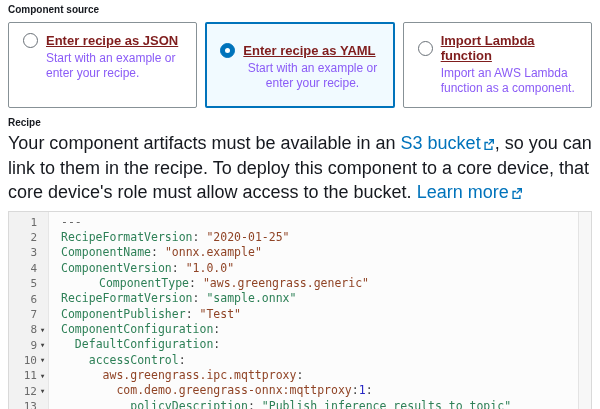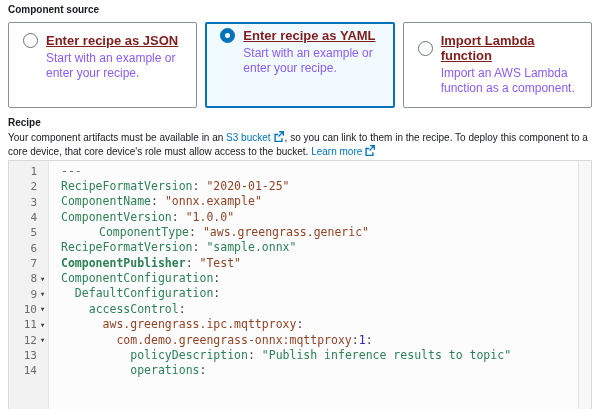--- a/index.html
+++ b/index.html
@@ -6,32 +6,32 @@
   html,body { width:600px; height:409px; background:#fff; overflow:hidden;
     font-family:"Liberation Sans", sans-serif; color:#16191f; }
   .page { padding:4px 8px 0 8px; }
 
   .section-label { font-size:10px; font-weight:700; color:#16191f; margin-bottom:7px; }
 
   
   .cards { display:flex; gap:8px; margin-bottom:9px; }
   .card { flex:1; border:1px solid #879196; border-radius:2px; background:#fff;
     padding:10px 12px 10px 14px; min-height:72px; cursor:pointer; }
-  .card.selected { border:2px solid #0073bb; background:#f1faff; padding:4px 11px 9px 13px; }
+  .card.selected { border:2px solid #0073bb; background:#f1faff; padding:19px 11px 9px 13px;text-align:center; }
   .card-head { display:flex; align-items:center; gap:8px; }
   .radio { width:15px; height:15px; border-radius:50%; border:1px solid #697077;
     background:#fff; position:relative; flex:0 0 15px; }
   .radio.sel { background:#0073bb; border-color:#0073bb; }
   .radio.sel::after { content:""; position:absolute; left:50%; top:50%; width:5px; height:5px;
     margin:-2.5px 0 0 -2.5px; border-radius:50%; background:#fff; }
   .card-title { font-size:13px; font-weight:700; color:#7f1d1d;text-decoration:underline; }
   .card-desc { font-size:12px; color:#8b5cf6; line-height:1.28; margin:3px 0 0 23px; max-width:160px; }
 
   
-  .recipe-desc { font-size:10px; line-height:1.35; color:#16191f; max-width:584px; }
+  .recipe-desc { font-size:18px; line-height:1.35; color:#16191f; margin-bottom:5px; max-width:584px; }
   .recipe-desc a { color:#0073bb; text-decoration:none; font-weight:400; }
   .ext-ico { display:inline-block; vertical-align:-1px; margin:0 1px 0 2px; }
 
   
   .editor { border:1px solid #d9d9d9; background:#fcfcfc; height:264px; overflow:hidden;
     display:flex; position:relative; }
   .gutter { width:40px; background:#f2f2f2; border-right:1px solid #e6e6e6;
     padding-top:3px; flex:0 0 40px; }
   .g-row { display:flex; align-items:center; height:15.35px;
     font-family:"DejaVu Sans Mono", monospace; font-size:11px; color:#6b6b6b; }
@@ -147,21 +147,21 @@
           <span class="g-arrow"></span>
         </div>
       </div>
     <div class="code">
         <div class="code-line"><span style="color: rgb(105, 105, 105);">---</span></div>
         <div class="code-line"><span style="color: rgb(46, 128, 87);">RecipeFormatVersion</span><span style="color: rgb(59, 59, 59);">: </span><span style="color: rgb(144, 68, 38);">"2020-01-25"</span></div>
         <div class="code-line"><span style="color: rgb(46, 128, 87);">ComponentName</span><span style="color: rgb(59, 59, 59);">: </span><span style="color: rgb(144, 68, 38);">"onnx.example"</span></div>
         <div class="code-line"><span style="color: rgb(46, 128, 87);">ComponentVersion</span><span style="color: rgb(59, 59, 59);">: </span><span style="color: rgb(144, 68, 38);">"1.0.0"</span></div>
         <div class="code-line"><span style="color: rgb(46, 128, 87); margin-left: 38px;">ComponentType</span><span style="color: rgb(59, 59, 59);">: </span><span style="color: rgb(144, 68, 38);">"aws.greengrass.generic"</span></div>
         <div class="code-line"><span style="color: rgb(46, 128, 87);">RecipeFormatVersion</span><span style="color: rgb(59, 59, 59);">: </span><span style="color: rgb(46, 128, 87);">"sample.onnx"</span></div>
-        <div class="code-line"><span style="color: rgb(46, 128, 87); font-weight: bold;">ComponentPublisher</span><span style="color: rgb(59, 59, 59);">: </span><span style="color: rgb(144, 68, 38);">"Test"</span></div>
+        <div class="code-line"><span style="color: rgb(46, 128, 87);">ComponentPublisher</span><span style="color: rgb(59, 59, 59);">: </span><span style="color: rgb(144, 68, 38);">"Test"</span></div>
         <div class="code-line"><span style="color: rgb(46, 128, 87);">ComponentConfiguration</span><span style="color: rgb(59, 59, 59);">:</span></div>
         <div class="code-line"><span style="color: rgb(59, 59, 59);">  </span><span style="color: rgb(46, 128, 87);">DefaultConfiguration</span><span style="color: rgb(59, 59, 59);">:</span></div>
         <div class="code-line"><span style="color: rgb(59, 59, 59);">    </span><span style="color: rgb(46, 128, 87);">accessControl</span><span style="color: rgb(59, 59, 59);">:</span></div>
         <div class="code-line"><span style="color: rgb(59, 59, 59);">      </span><span style="color: rgb(144, 68, 38);">aws.greengrass.ipc.mqttproxy</span><span style="color: rgb(59, 59, 59);">:</span></div>
         <div class="code-line"><span style="color: rgb(59, 59, 59);">        </span><span style="color: rgb(144, 68, 38);">com.demo.greengrass-onnx:mqttproxy</span><span style="color: rgb(59, 59, 59);">:</span><span style="color: rgb(37, 37, 196);">1</span><span style="color: rgb(59, 59, 59);">:</span></div>
         <div class="code-line"><span style="color: rgb(59, 59, 59);">          </span><span style="color: rgb(46, 128, 87);">policyDescription</span><span style="color: rgb(59, 59, 59);">: </span><span style="color: rgb(46, 128, 87);">"Publish inference results to topic"</span></div>
         <div class="code-line"><span style="color: rgb(59, 59, 59);">          </span><span style="color: rgb(46, 128, 87);">operations</span><span style="color: rgb(59, 59, 59);">:</span></div>
       </div>
     <div class="vscroll"></div>
   </div>

